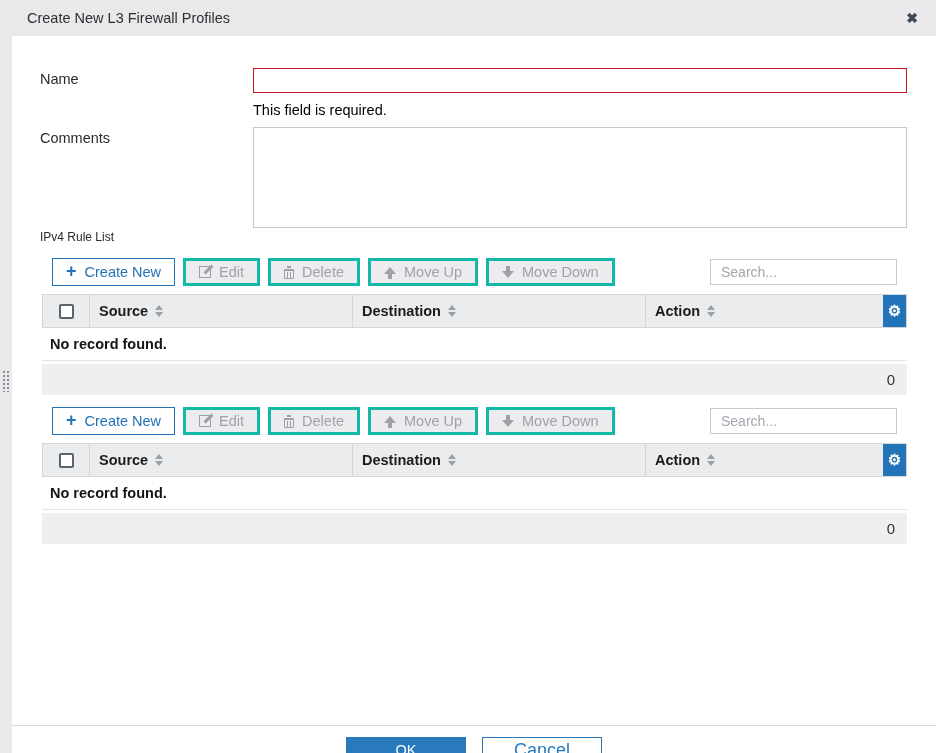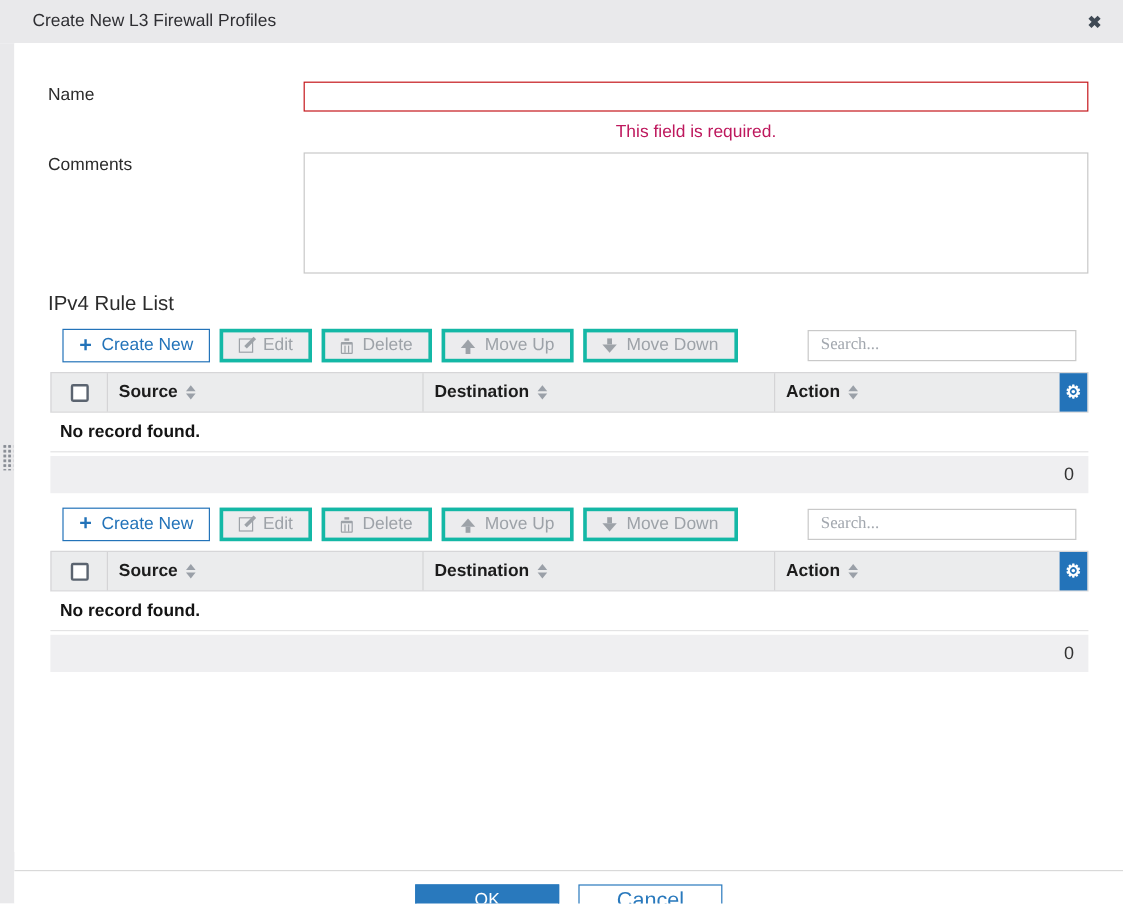--- a/index.html
+++ b/index.html
@@ -33,41 +33,41 @@
   .dialog-body {
     position:absolute; left:12px; top:36px; width:924px; height:674px;
     background:#fff; padding:32px 29px 0 28px;
   }
   .form-row { display:flex; }
   .form-label { width:213px; font-size:14.5px; color:#2b2b2b; padding-top:3px; }
   .name-input {
     flex:1; height:25px; border:1px solid #c5171c; background:#fff;
     outline:none; padding:0 6px; font-size:14px; font-family:inherit;
   }
-  .field-error { margin-left:213px; margin-top:9px; color:#be185d; font-size:14.5px; line-height:17px;text-align:center; }
+  .field-error { margin-left:213px; margin-top:9px; color:#000000; font-size:14.5px; line-height:17px; }
   .comments-row { margin-top:8px; }
   .comments-input {
     flex:1; height:101px; border:1px solid #c8c8c8; resize:none;
     font-family:inherit; font-size:14px; padding:4px 6px; outline:none; color:#333;
   }
   
-  .section-title { margin-top:16px; font-size:17px; line-height:18px; color:#2b2b2b; }
+  .section-title { margin-top:0; font-size:12px; line-height:18px; color:#2b2b2b; }
   .toolbar { display:flex; align-items:center; margin-top:12px; height:28px; padding-left:12px; }
   .tb-btn {
     display:inline-flex; align-items:center; gap:8px; height:28px;
     padding:0 13px; font-size:14.5px; margin-right:8px; cursor:pointer;
     font-family:inherit; white-space:nowrap;
   }
   .tb-primary { background:#fff; border:1px solid #2373b9; color:#2373b9; }
   .tb-disabled { background:#ececee; border:3px solid #14b8a6; color:#9da2a8; }
   .plus-icon { font-size:18px; font-weight:bold; line-height:1; margin-top:-2px; }
   .search-input {
-    margin-left:auto; margin-right:10px; width:224px; height:26px;
+    margin-left:auto; margin-right:10px; width:187px; height:26px;
     border:1px solid #c9c9c9; padding:0 10px; font-size:14px; color:#444;
-    outline:none; font-family:Liberation Serif, serif;
+    outline:none; font-family:Liberation Sans, sans-serif;
   }
   .search-input::placeholder { color:#a2a7ae; }
   
   .ic-edit { width:12px; height:12px; border:1px solid currentColor; position:relative; display:inline-block; }
   .ic-edit::after {
     content:""; position:absolute; width:3px; height:11px; background:currentColor;
     transform:rotate(45deg); top:-3px; right:0;
   }
   .ic-trash {
     width:10px; height:10px; border:1px solid currentColor; border-top:2px solid currentColor;

